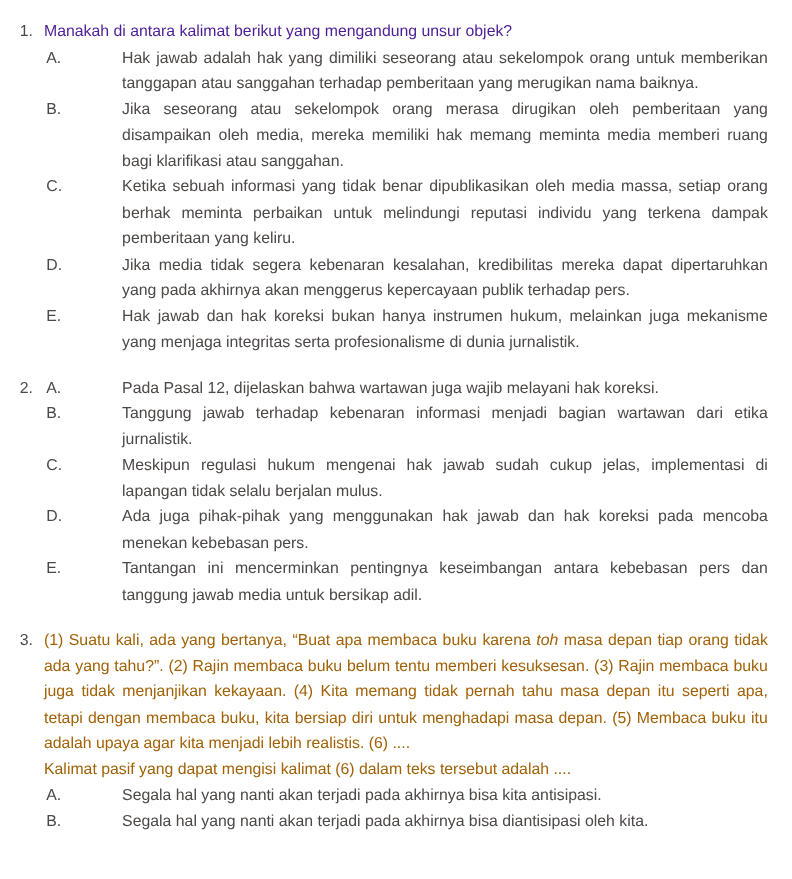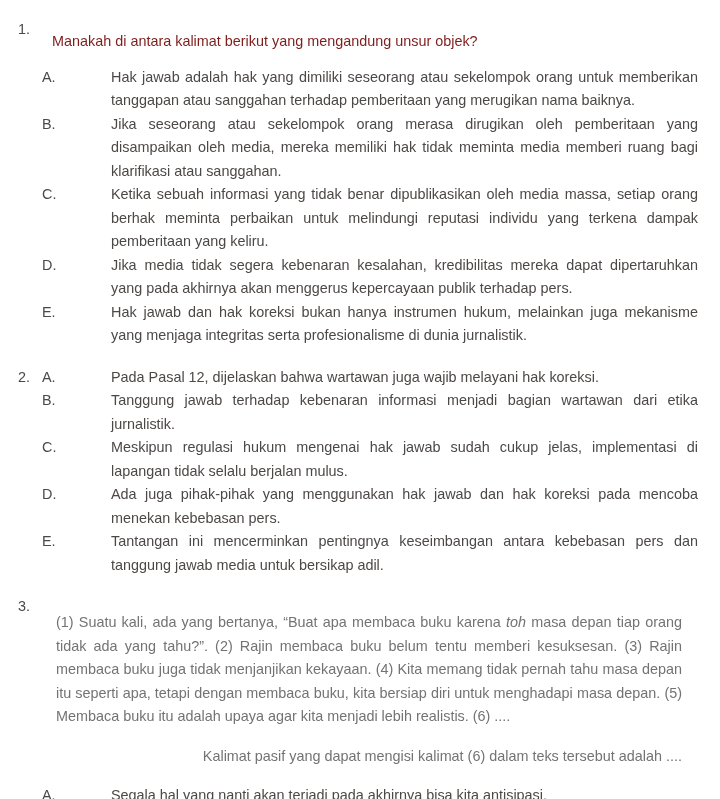--- a/index.html
+++ b/index.html
@@ -46,36 +46,36 @@
   .q-body {
     flex: 1 1 auto;
     min-width: 0;
   }
 
   .q-stem {
     font-size: 14.4px;
     line-height: 23.5px;
     text-align: justify;
     text-justify: inter-word;
-    margin: 12px;
-    color: #7f1d1d;
+    margin: 0;
+    color: #4c1d95;
   }
   .q-stem.bold { font-weight: bold; }
   .q-stem .ital { font-style: italic; }
 
   .q-para {
     font-size: 14.4px;
     line-height: 23.5px;
     text-align: justify;
     text-justify: inter-word;
-    margin: 16px;
-    color: #737373;
+    margin: 0;
+    color: #a16207;
   }
   .q-para .ital { font-style: italic; }
-  .q-para.noju { text-align: right; }
+  .q-para.noju { text-align: left; }
 
   .options {
     list-style: none;
     margin: 0;
     padding: 0;
   }
   .option {
     display: flex;
     align-items: flex-start;
     font-size: 14.4px;
@@ -106,21 +106,21 @@
     <div class="q-number">1.</div>
     <div class="q-body">
       <p class="q-stem">Manakah di antara kalimat berikut yang mengandung unsur objek?</p>
       <ul class="options">
         <li class="option">
           <span class="opt-letter">A.</span>
           <span class="opt-text">Hak jawab adalah hak yang dimiliki seseorang atau sekelompok orang untuk memberikan tanggapan atau sanggahan terhadap pemberitaan yang merugikan nama baiknya.</span>
         </li>
         <li class="option">
           <span class="opt-letter">B.</span>
-          <span class="opt-text">Jika seseorang atau sekelompok orang merasa dirugikan oleh pemberitaan yang disampaikan oleh media, mereka memiliki hak tidak meminta media memberi ruang bagi klarifikasi atau sanggahan.</span>
+          <span class="opt-text">Jika seseorang atau sekelompok orang merasa dirugikan oleh pemberitaan yang disampaikan oleh media, mereka memiliki hak memang meminta media memberi ruang bagi klarifikasi atau sanggahan.</span>
         </li>
         <li class="option">
           <span class="opt-letter">C.</span>
           <span class="opt-text">Ketika sebuah informasi yang tidak benar dipublikasikan oleh media massa, setiap orang berhak meminta perbaikan untuk melindungi reputasi individu yang terkena dampak pemberitaan yang keliru.</span>
         </li>
         <li class="option">
           <span class="opt-letter">D.</span>
           <span class="opt-text">Jika media tidak segera kebenaran kesalahan, kredibilitas mereka dapat dipertaruhkan yang pada akhirnya akan menggerus kepercayaan publik terhadap pers.</span>
         </li>
         <li class="option">

